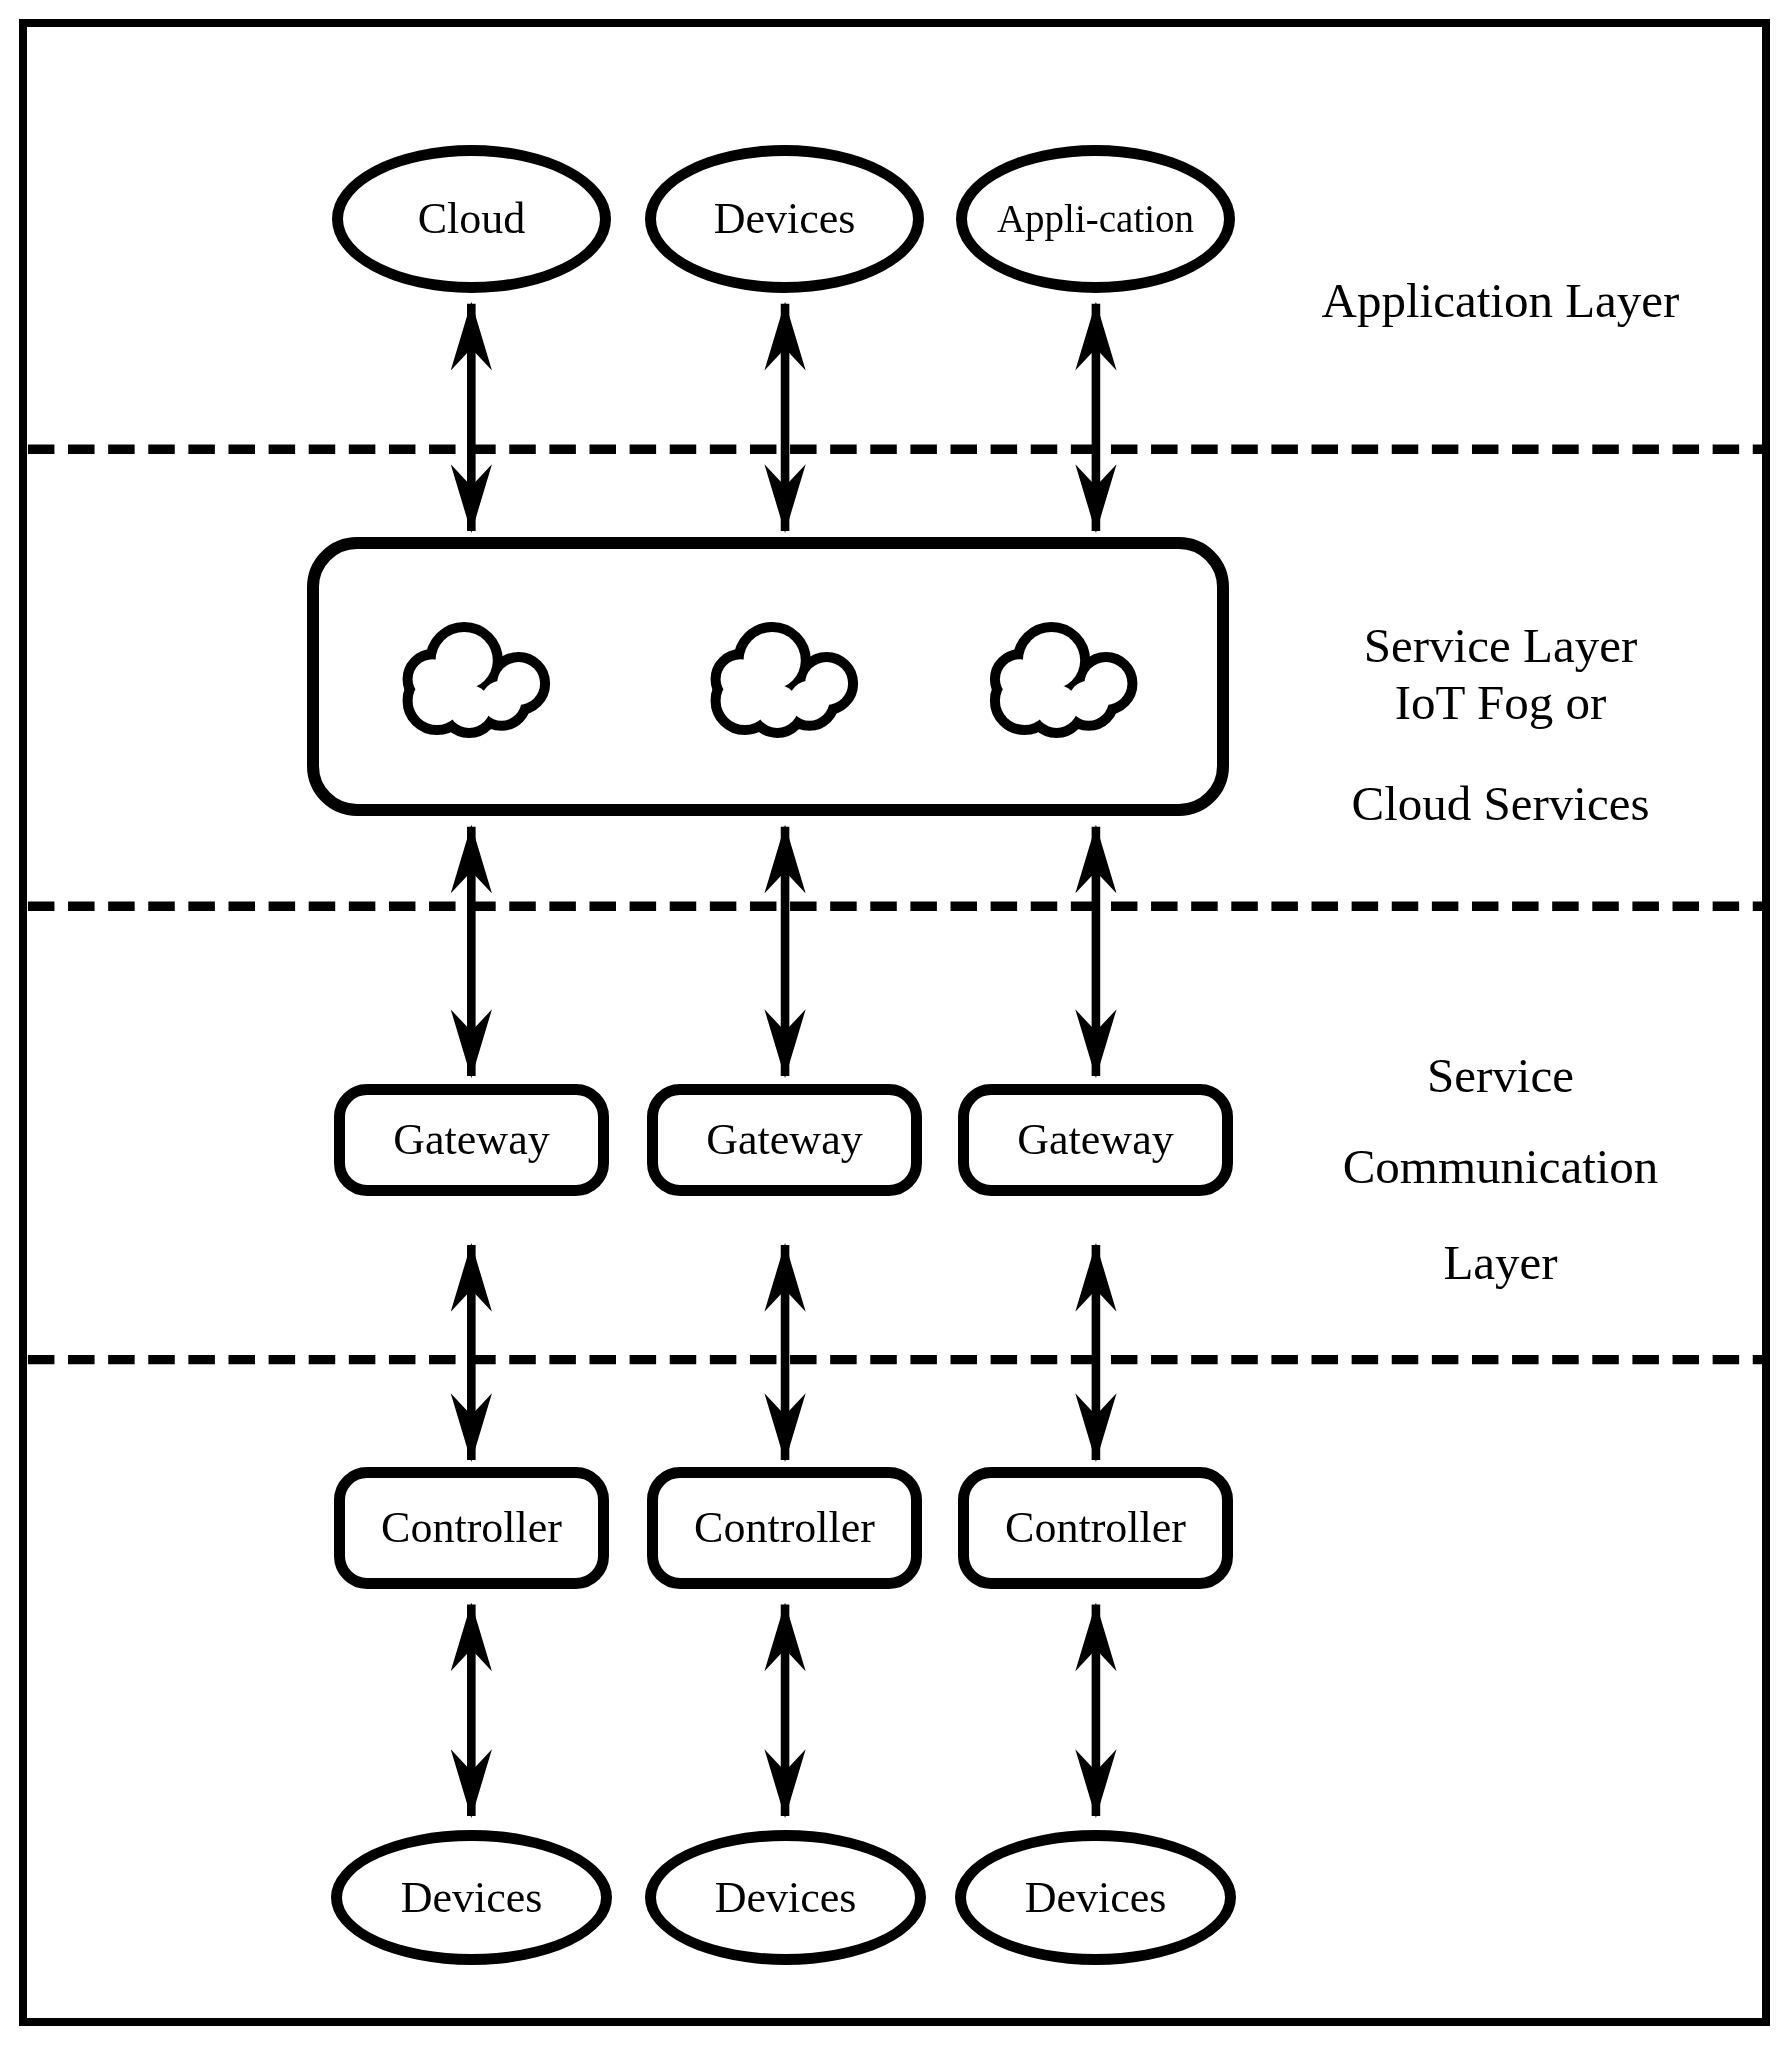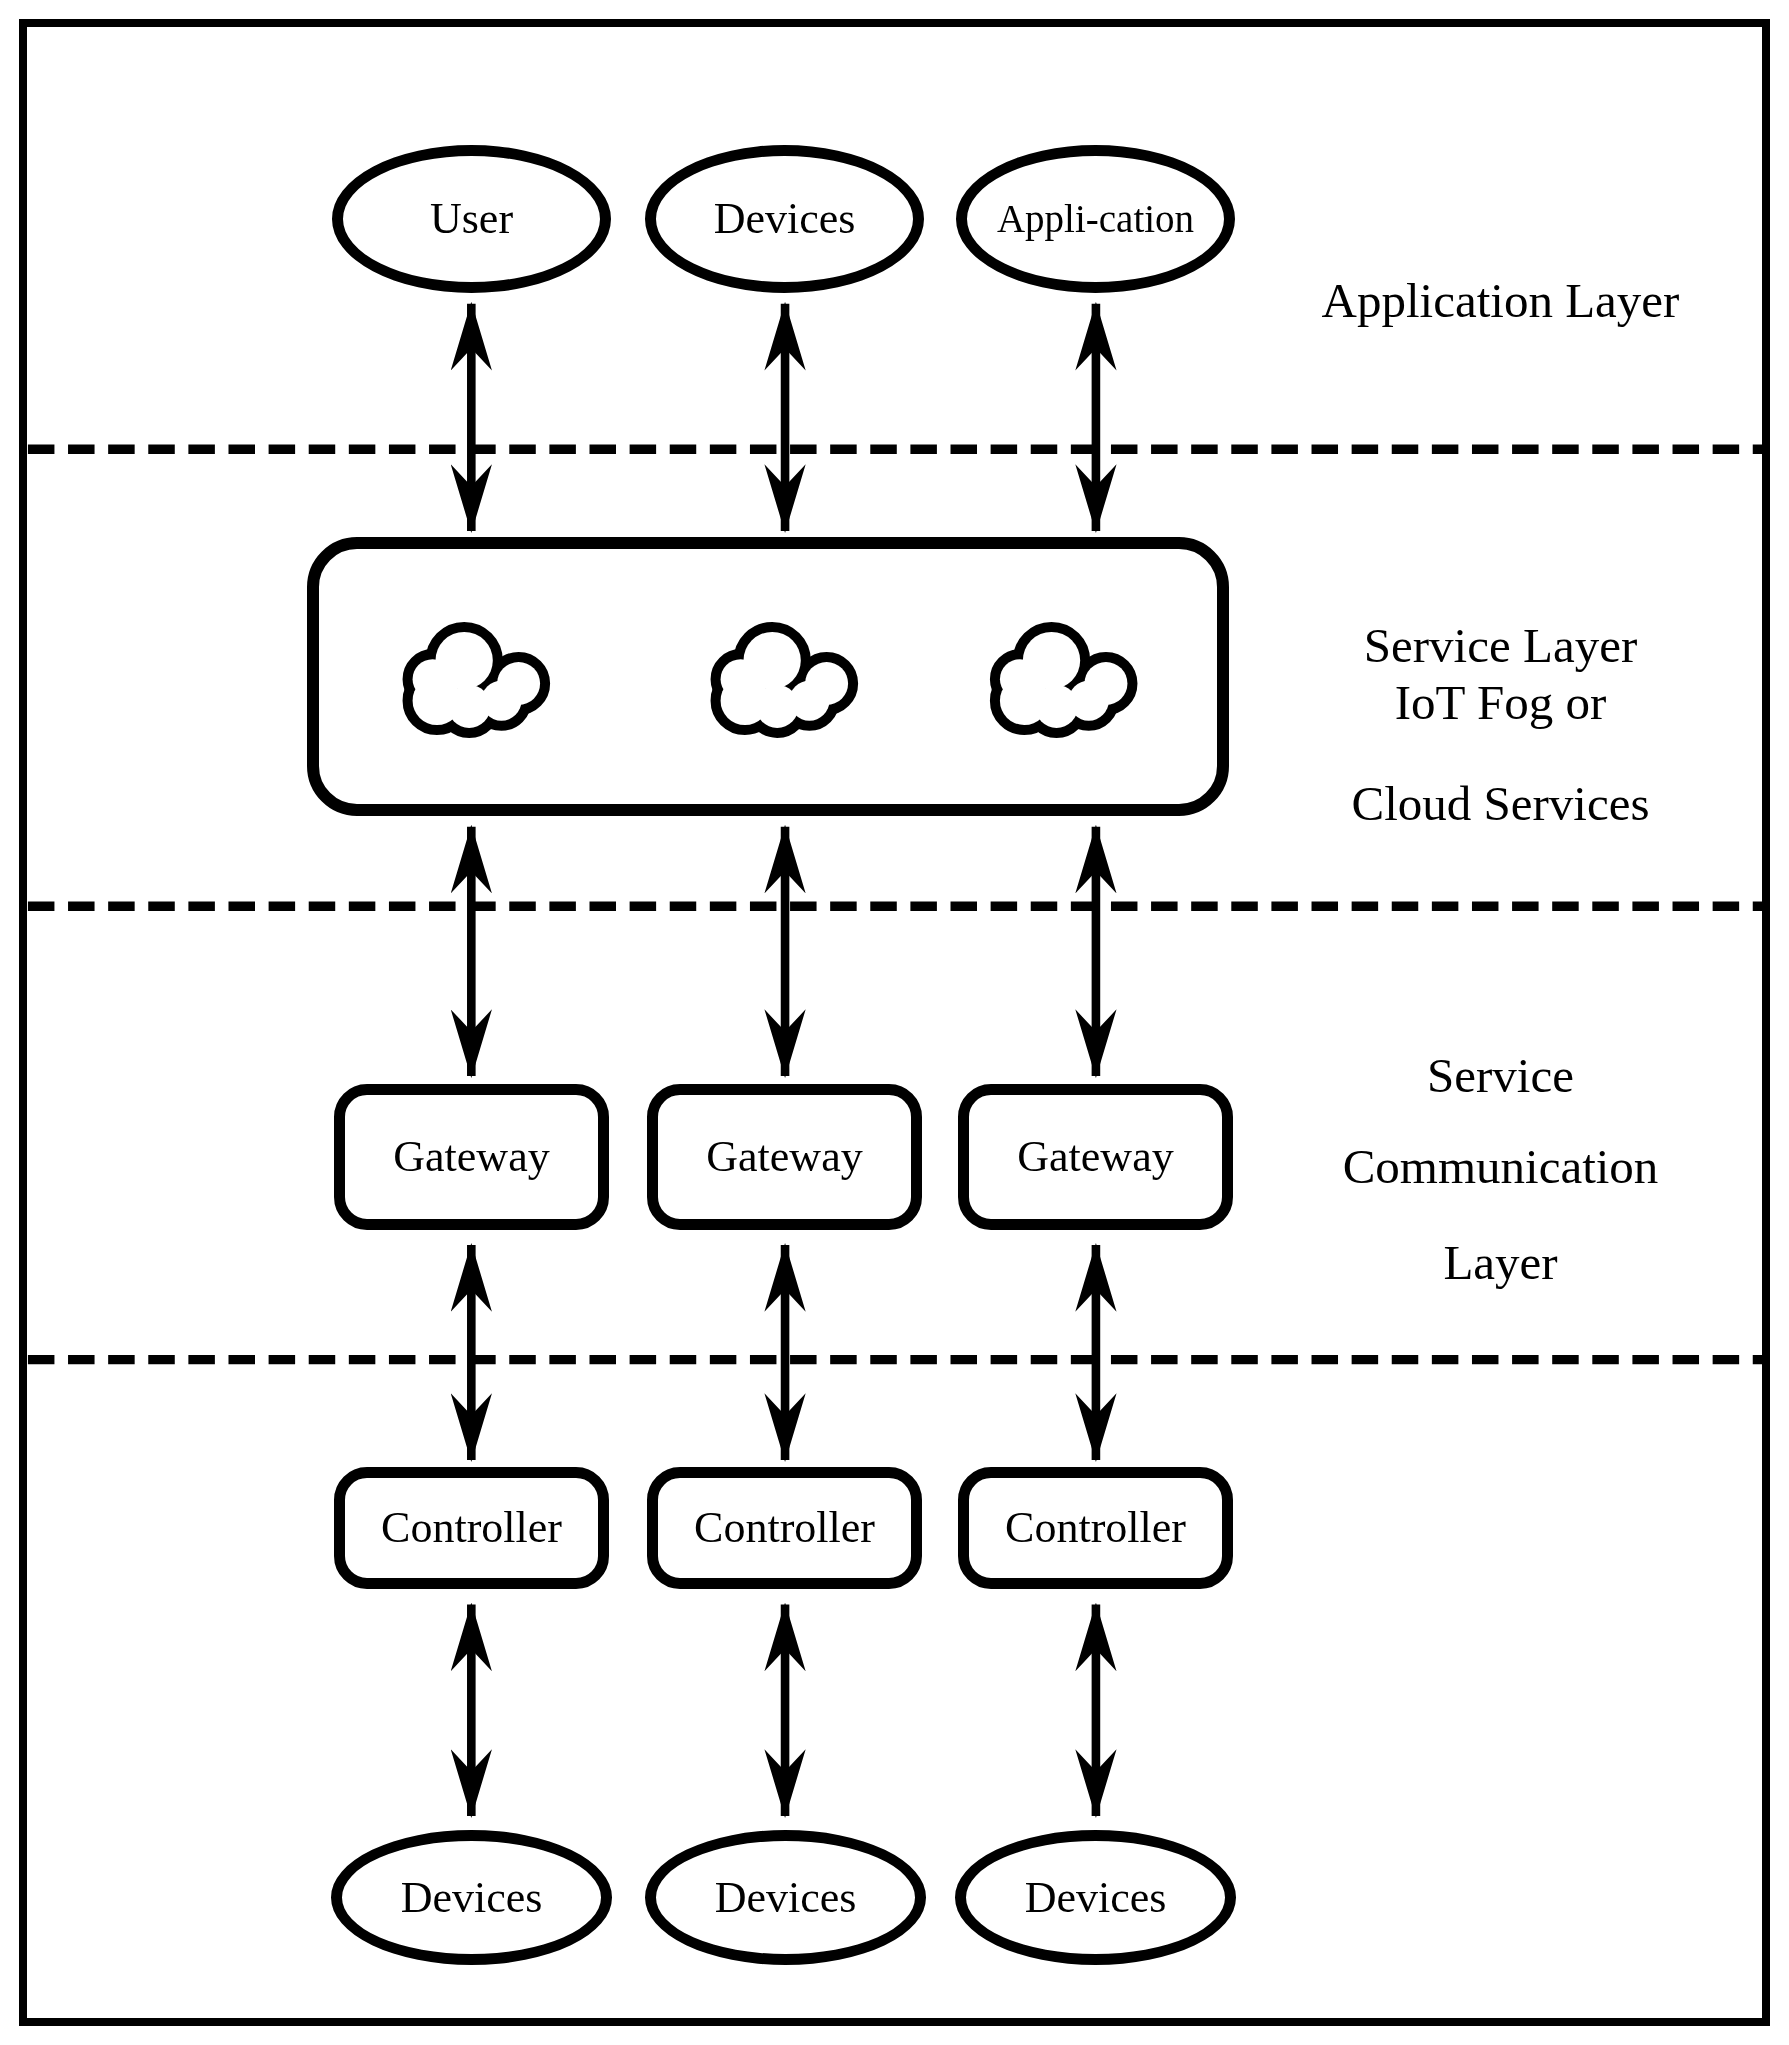--- a/index.html
+++ b/index.html
@@ -14,21 +14,21 @@
   }
   .overlay{position:absolute;left:0;top:0;width:1790px;height:2046px;pointer-events:none;}
   .node{
     position:absolute;display:flex;align-items:center;justify-content:center;
     text-align:center;box-sizing:border-box;background:#ffffff;
   }
   .ellipse{border:11.5px solid #000;border-radius:50%;}
   .top-ellipse{width:279px;height:148px;}
   .bottom-ellipse{width:281px;height:135px;}
   .rectnode{border:11.5px solid #000;border-radius:33px;}
-  .gateway{width:275px;height:146px;}
+  .gateway{width:275px;height:112px;}
   .controller{width:275px;height:122px;}
   .service-box{
     position:absolute;left:307px;top:537px;width:922px;height:279px;
     border:12px solid #000;border-radius:50px;box-sizing:border-box;background:#ffffff;
   }
   .nlabel{font-size:44px;line-height:1;}
   .app-node{font-family:Liberation Serif, serif;}
   .app-node .nlabel{font-size:39px;line-height:44px;}
   .llabel{
     position:absolute;left:1250px;width:501px;text-align:center;
@@ -40,21 +40,21 @@
   .cf circle{fill:#ffffff;stroke:none;}
 </style>
 </head>
 <body>
 
 <div class="canvas">
 
   <div class="frame"></div>
 
   <div class="node ellipse top-ellipse" style="left:332px;top:145px">
-    <span class="nlabel">User</span>
+    <span class="nlabel">Cloud</span>
   </div>
   <div class="node ellipse top-ellipse" style="left:645px;top:145px">
     <span class="nlabel">Devices</span>
   </div>
   <div class="node ellipse top-ellipse app-node" style="left:956px;top:145px">
     <span class="nlabel">Appli-</span>
     <span class="nlabel">cation</span>
   </div>
 
   <div class="service-box"></div>

